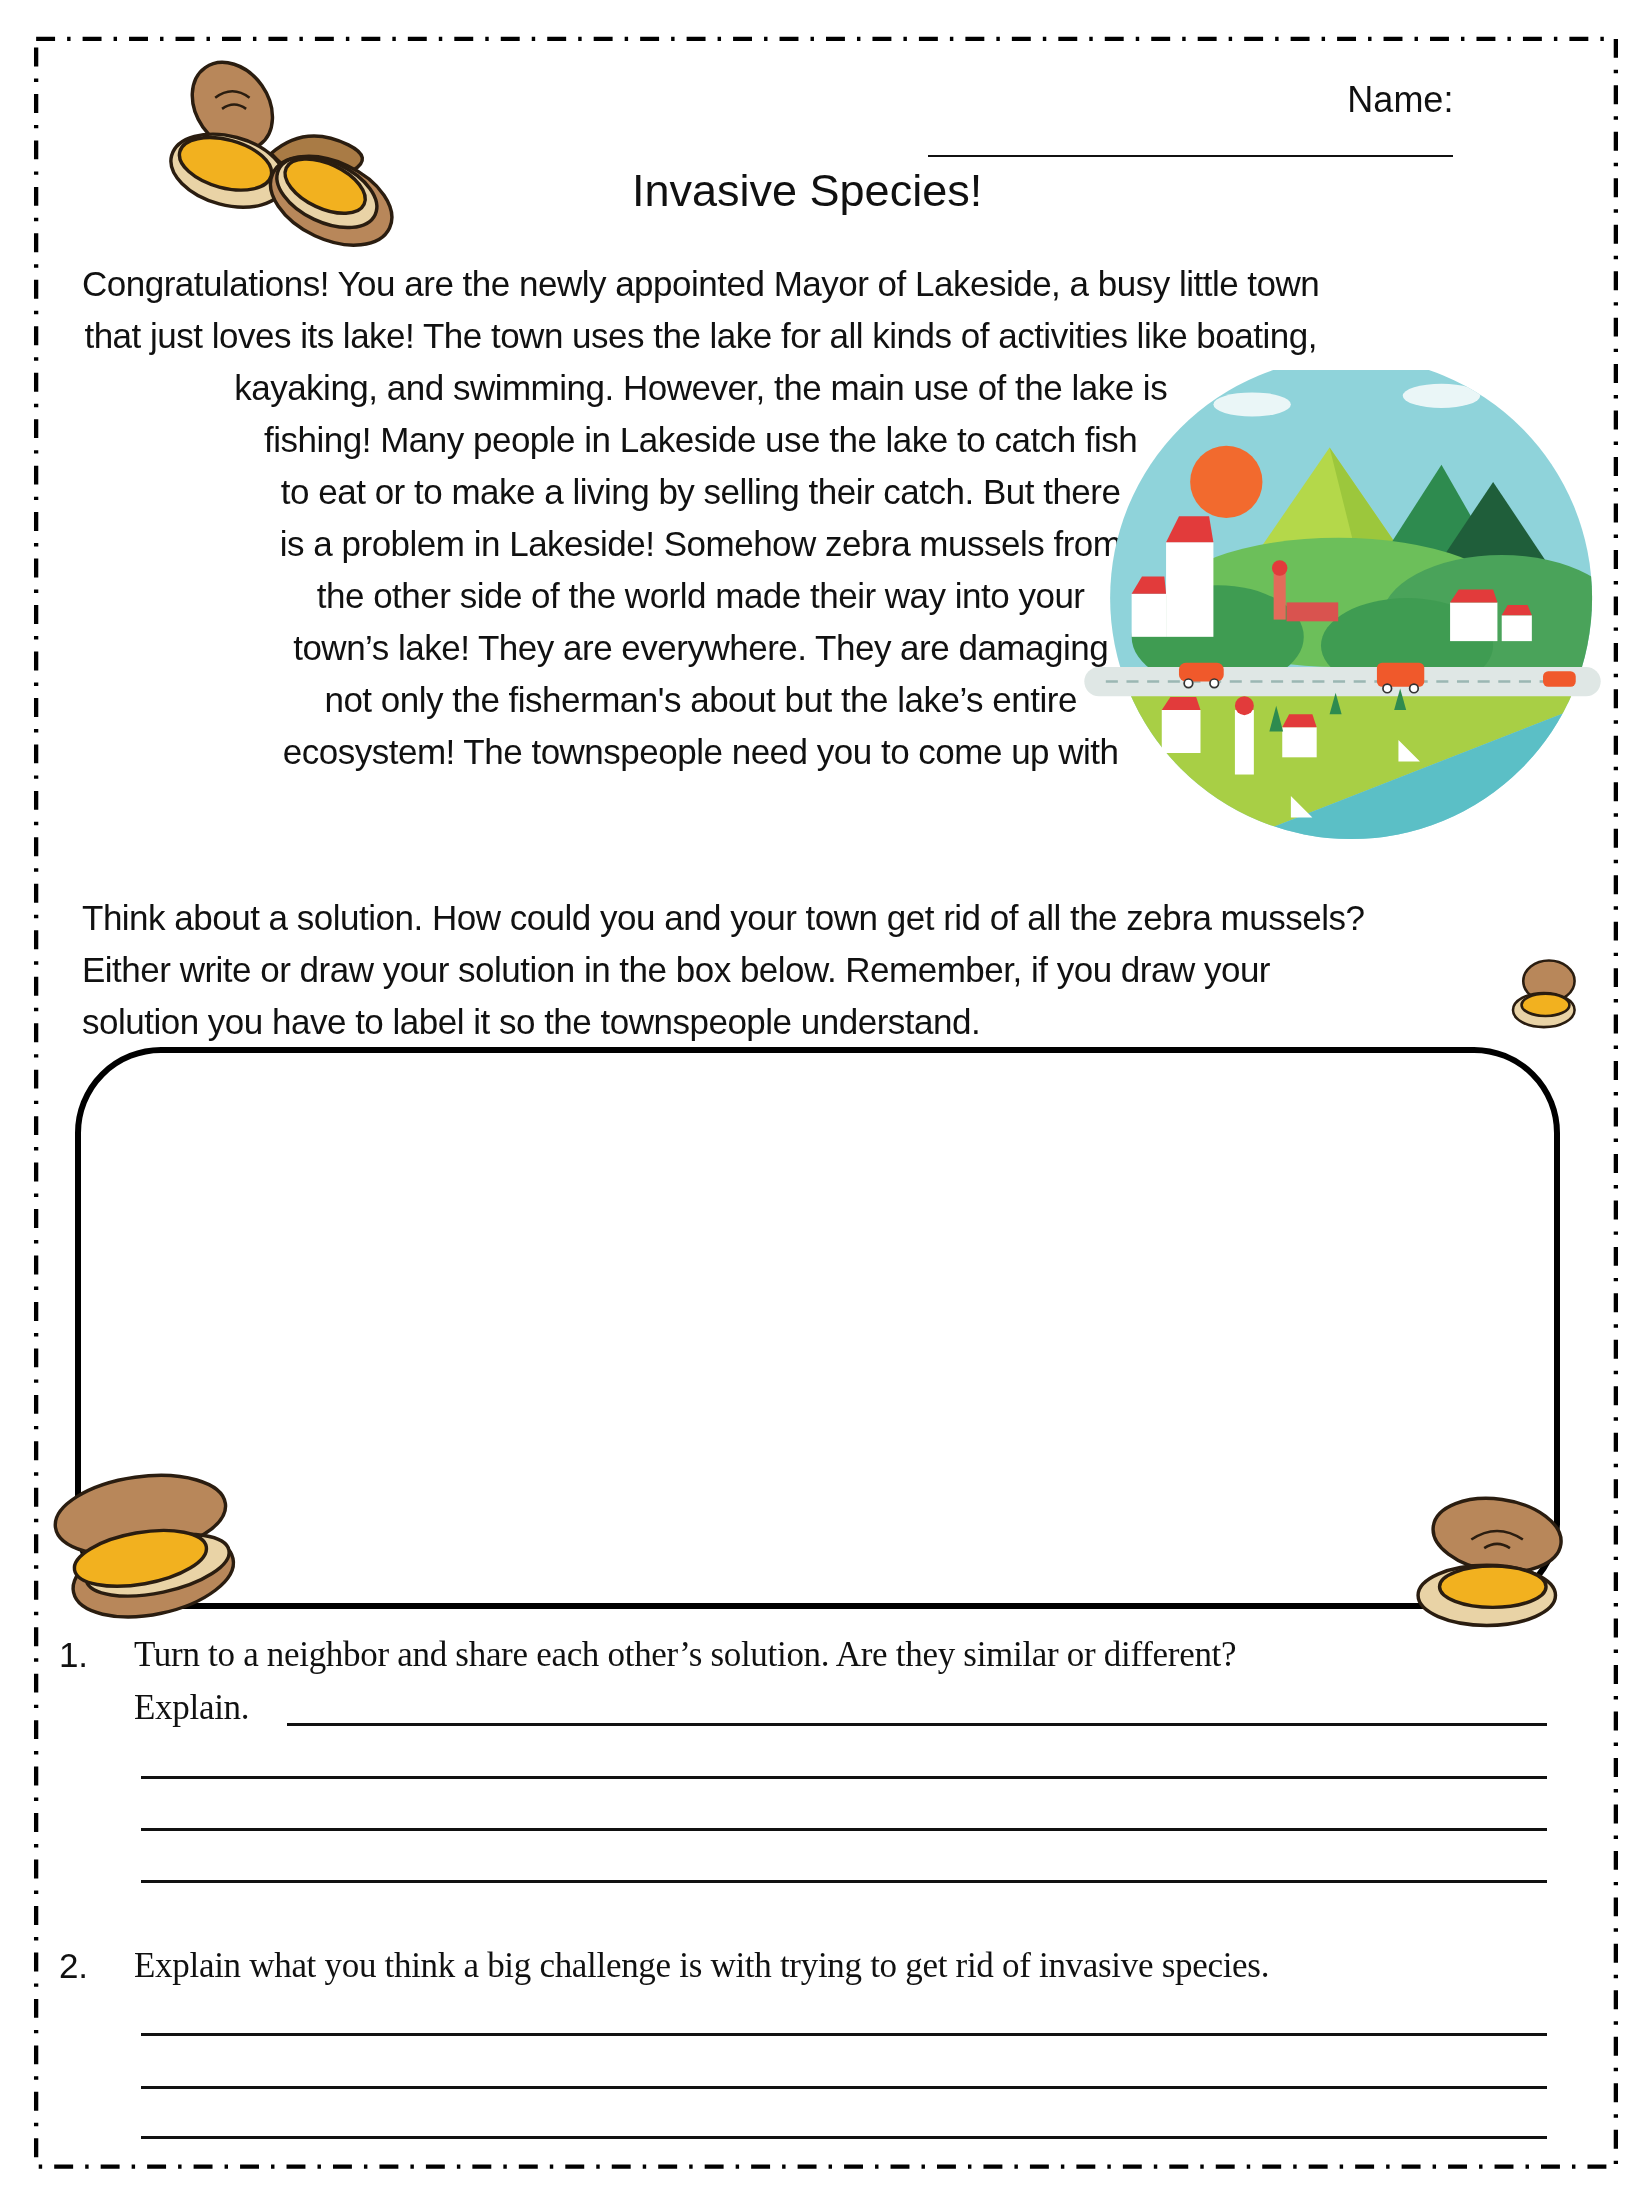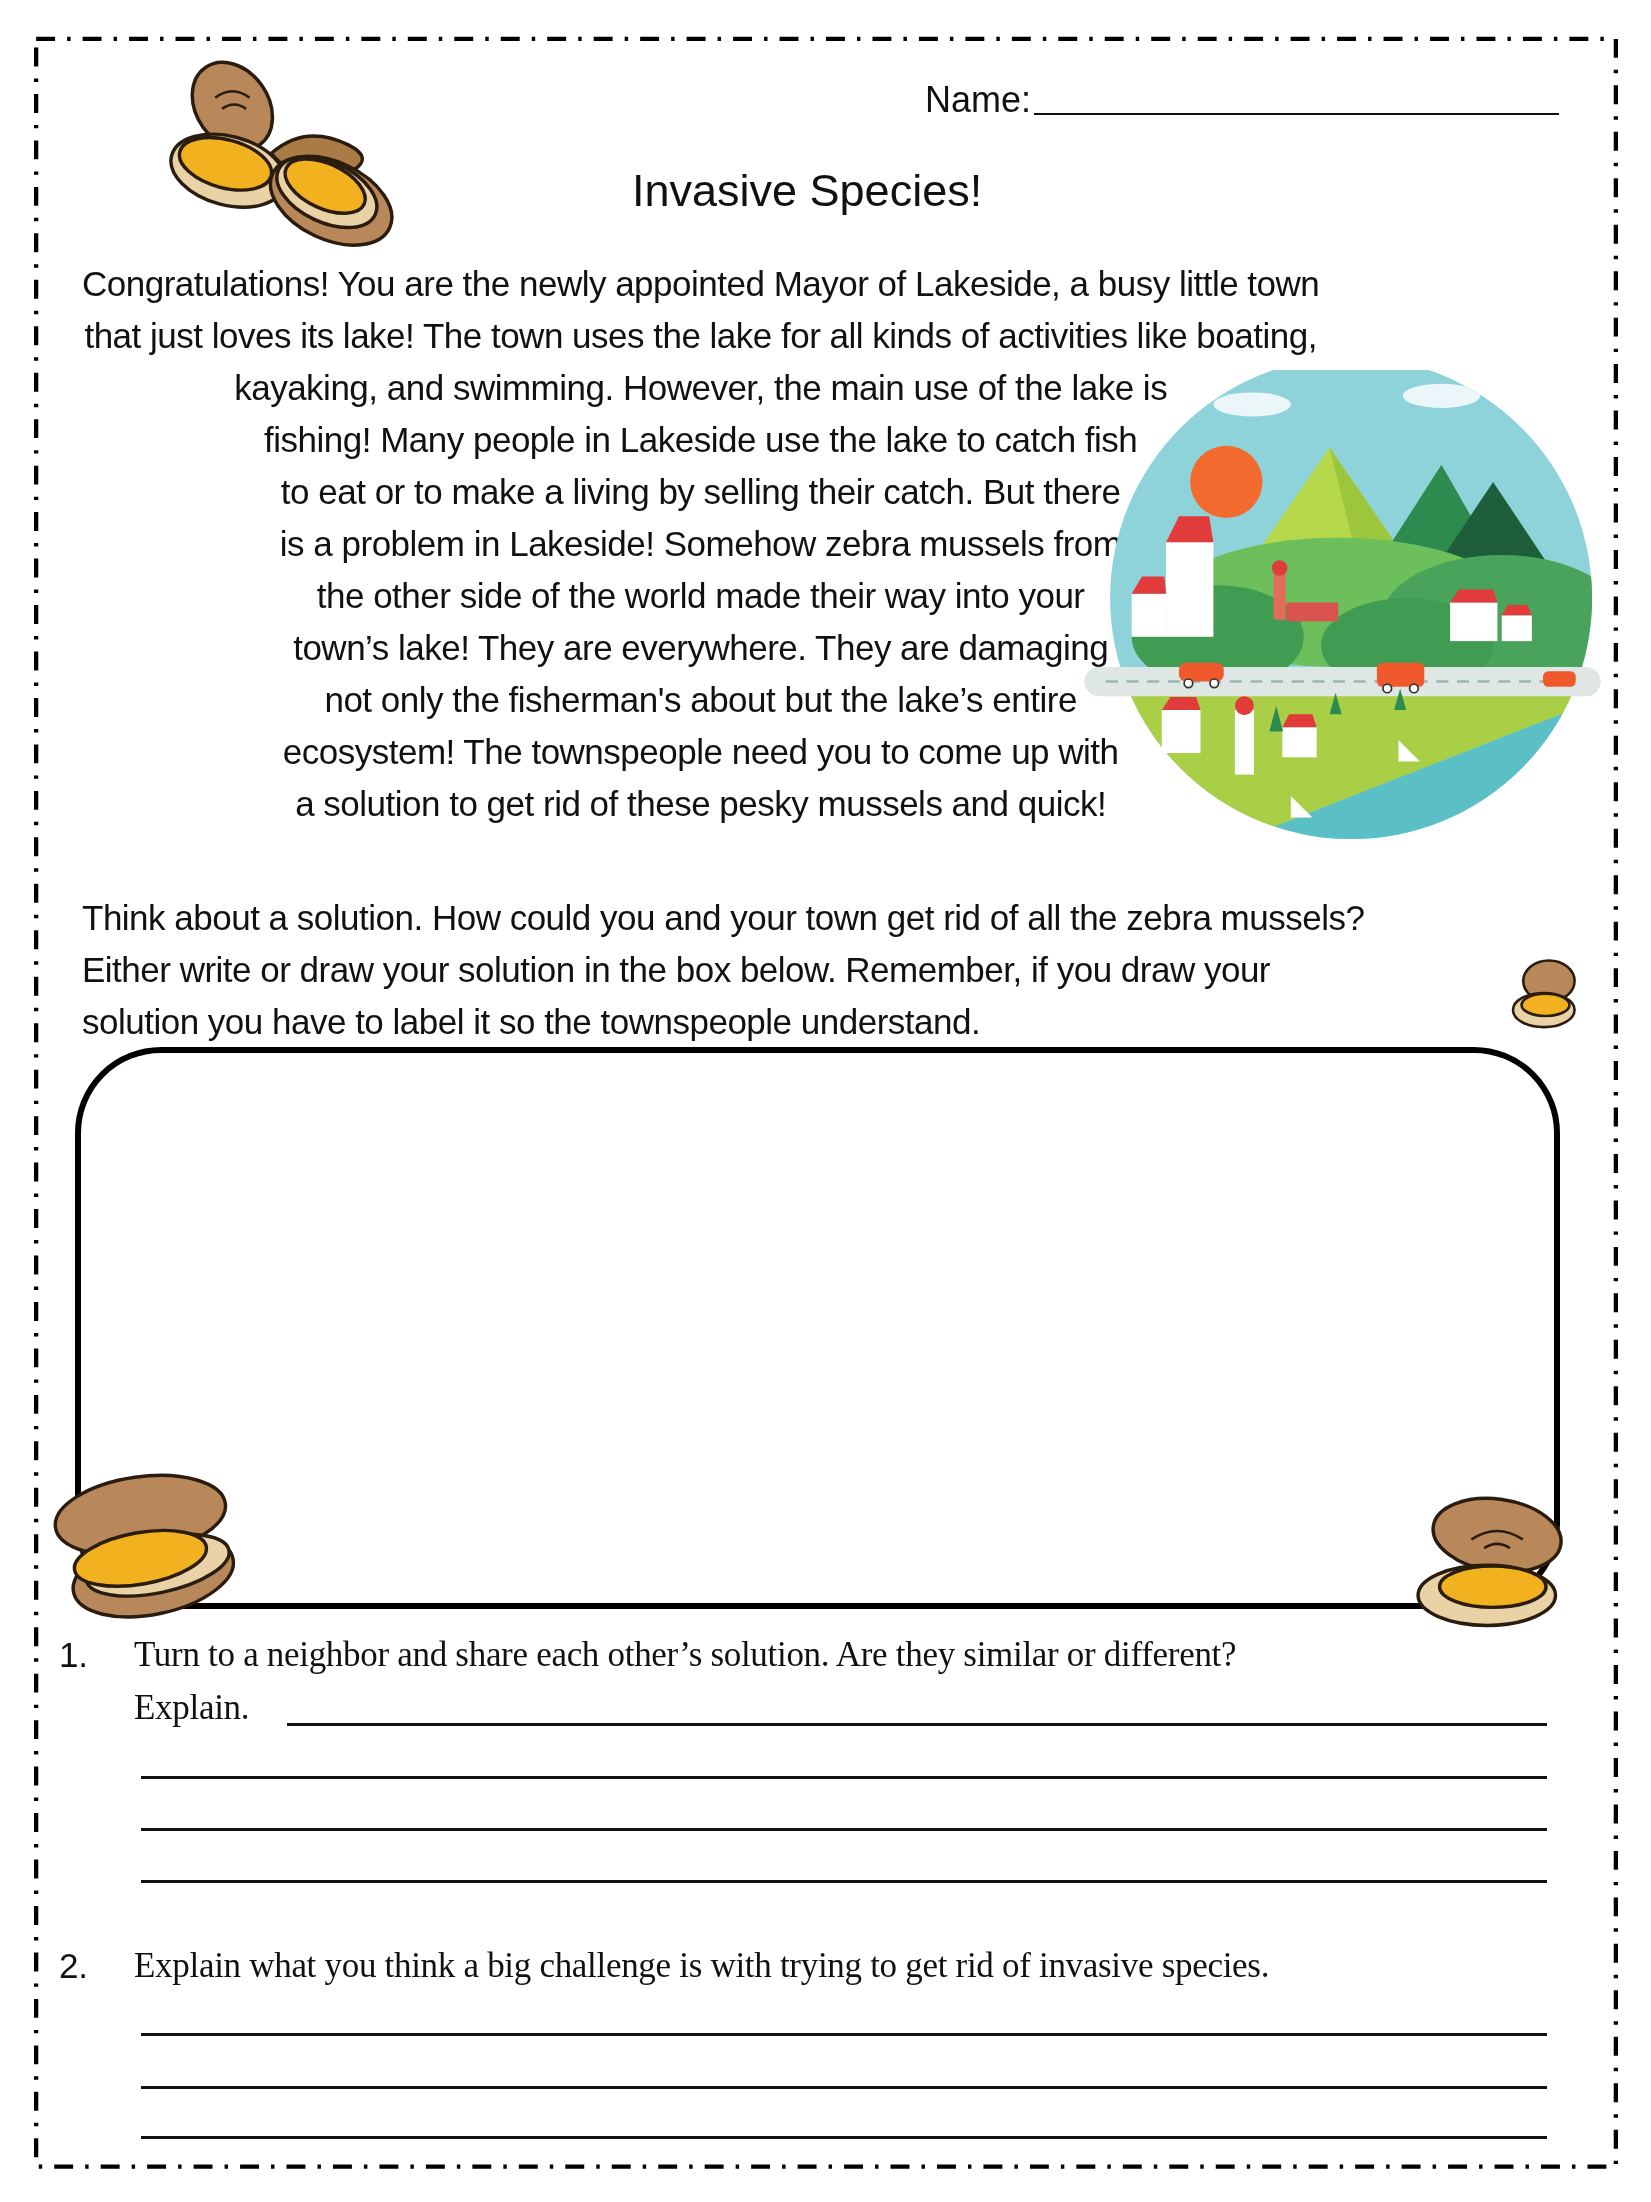--- a/index.html
+++ b/index.html
@@ -4,21 +4,21 @@
 <style>
   html, body { margin:0; padding:0; background:#ffffff; }
   body { width:1652px; height:2203px; position:relative; overflow:hidden;
          font-family:"Liberation Sans", sans-serif; color:#111; }
   .abs { position:absolute; }
 
   
   #page-border { left:0; top:0; width:1652px; height:2203px; pointer-events:none; }
 
   .title { left:632px; top:165px; font-size:45px; letter-spacing:0px; white-space:nowrap; }
-  .name-row { left:925px; top:79px; font-size:36px; white-space:nowrap; display:flex; align-items:flex-start; }
+  .name-row { left:925px; top:79px; font-size:36px; white-space:nowrap; display:flex; align-items:flex-end;flex-direction:column; }
   .name-line { display:inline-block; width:525px; border-bottom:2.6px solid #111; height:34px; margin-left:3.4px; }
 
   .para { font-size:35px; line-height:52px; white-space:nowrap; letter-spacing:-0.5px; }
   .para div { height:52px; }
   #intro { left:82px; top:258px;text-align:center; }
   #prompt { left:82px; top:876px;margin-top:16px; }
 
   #solution-box { left:75px; top:1047px; width:1485px; height:562px; box-sizing:border-box;
                   border:6px solid #000; border-radius:86px; background:#fff; }
 
@@ -62,21 +62,20 @@
   <div>Congratulations!  You are the newly appointed Mayor of Lakeside, a busy little town</div>
   <div>that just loves its lake!  The town uses the lake for all kinds of activities like boating,</div>
   <div>kayaking, and swimming.  However, the main use of the lake is</div>
   <div>fishing!  Many people in Lakeside use the lake to catch fish</div>
   <div>to eat or to make a living by selling their catch.  But there</div>
   <div>is a problem in Lakeside!  Somehow zebra mussels from</div>
   <div>the other side of the world made their way into your</div>
   <div>town’s lake!  They are everywhere. They are damaging</div>
   <div>not only the fisherman's about but the lake’s entire</div>
   <div>ecosystem!  The townspeople need you to come up with</div>
-  <div>a solution to get rid of these pesky mussels and quick!</div>
 </div>
 
 <div class="abs" style="left:1080px;top:370px;width:525px;height:482px;">
   <svg width="525" height="482" viewBox="0 0 610 560">
     <defs>
       <clipPath id="circ">
           <circle cx="315" cy="265" r="280"></circle>
         </clipPath>
     </defs>
     <g clip-path="url(#circ)">

